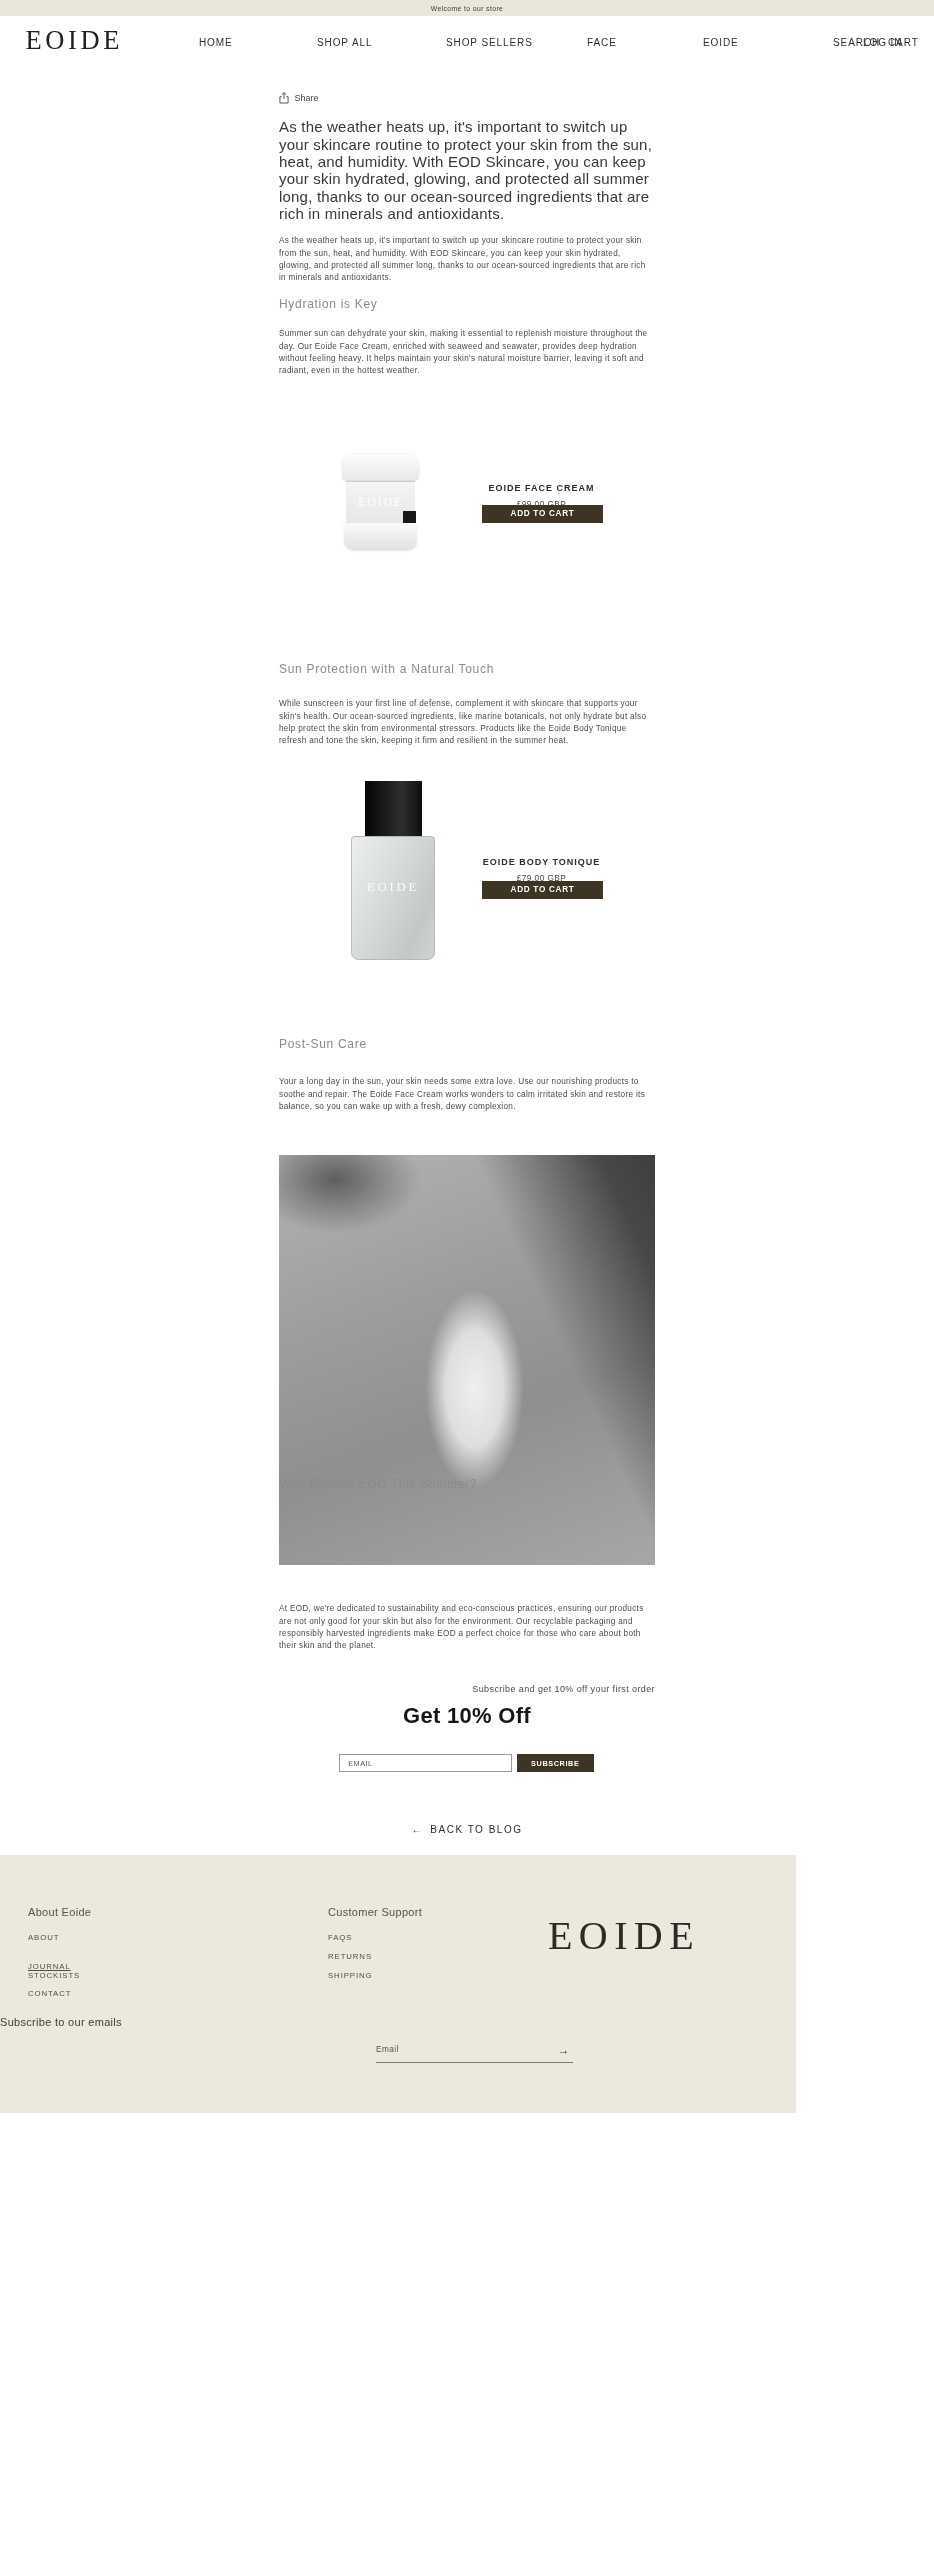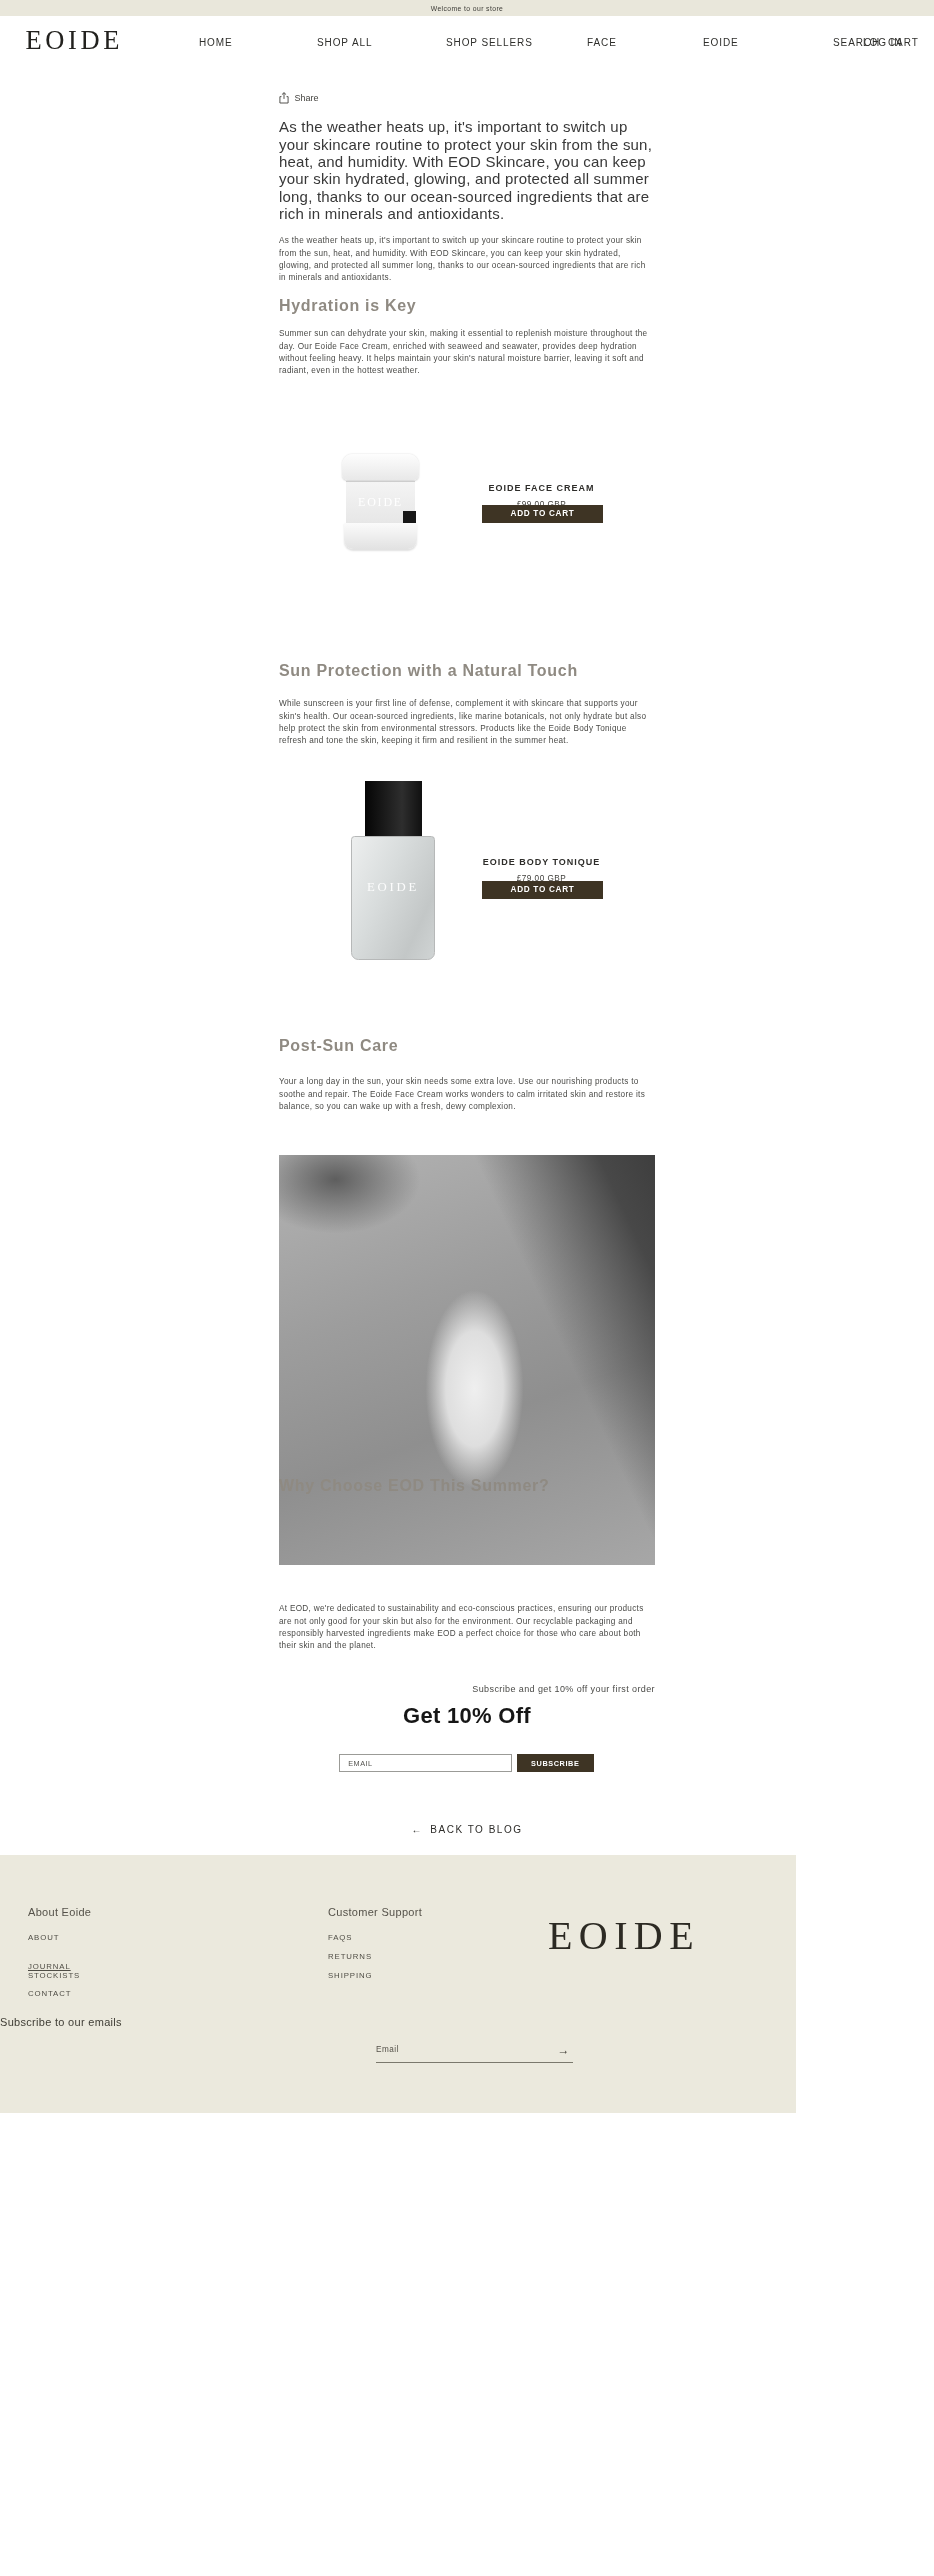--- a/index.html
+++ b/index.html
@@ -34,21 +34,21 @@
   .hero-date { position:absolute; left:476px; top:288px; font-size:10px; font-weight:700; letter-spacing:1.1px; color:#d6d3c6; }
 
   
   .article { position:relative; width:934px; height:1790px; background:#fff; }
   .col { position:absolute; left:279px; width:376px; }
   .share-row { top:27px; display:flex; align-items:center; gap:5.5px; cursor:pointer; }
   .share-row span { font-size:9px; color:#44433f; }
   .intro { top:53px; font-size:15px; line-height:17.3px; letter-spacing:0.2px; color:#383838; }
   .body-text { font-size:8.2px; line-height:12.3px; letter-spacing:0.3px; color:#4a4a47; }
   .small-intro { top:170px; }
-  .h2 { font-size:16px; font-weight:700; letter-spacing:0.7px; color:#8f8a82; }
+  .h2 { font-size:12px; font-weight:400; letter-spacing:0.7px; color:#8f8a82; }
   .h2-1 { top:232px; } .p-1 { top:263px; }
   .h2-2 { top:597px; } .p-2 { top:633px; }
   .h2-3 { top:972px; } .p-3 { top:1011px; }
   .h2-4 { top:1412px; } .p-4 { top:1538px; }
 
   .product-card { position:absolute; left:279px; width:376px; }
   .card-1 { top:378px; height:146px; }
   .card-2 { top:716px; height:187px; }
   .prod-text { position:absolute; left:203px; width:119px; text-align:center; }
   .prod-name { font-size:9px; font-weight:700; letter-spacing:1px; color:#2e2d2a; }

